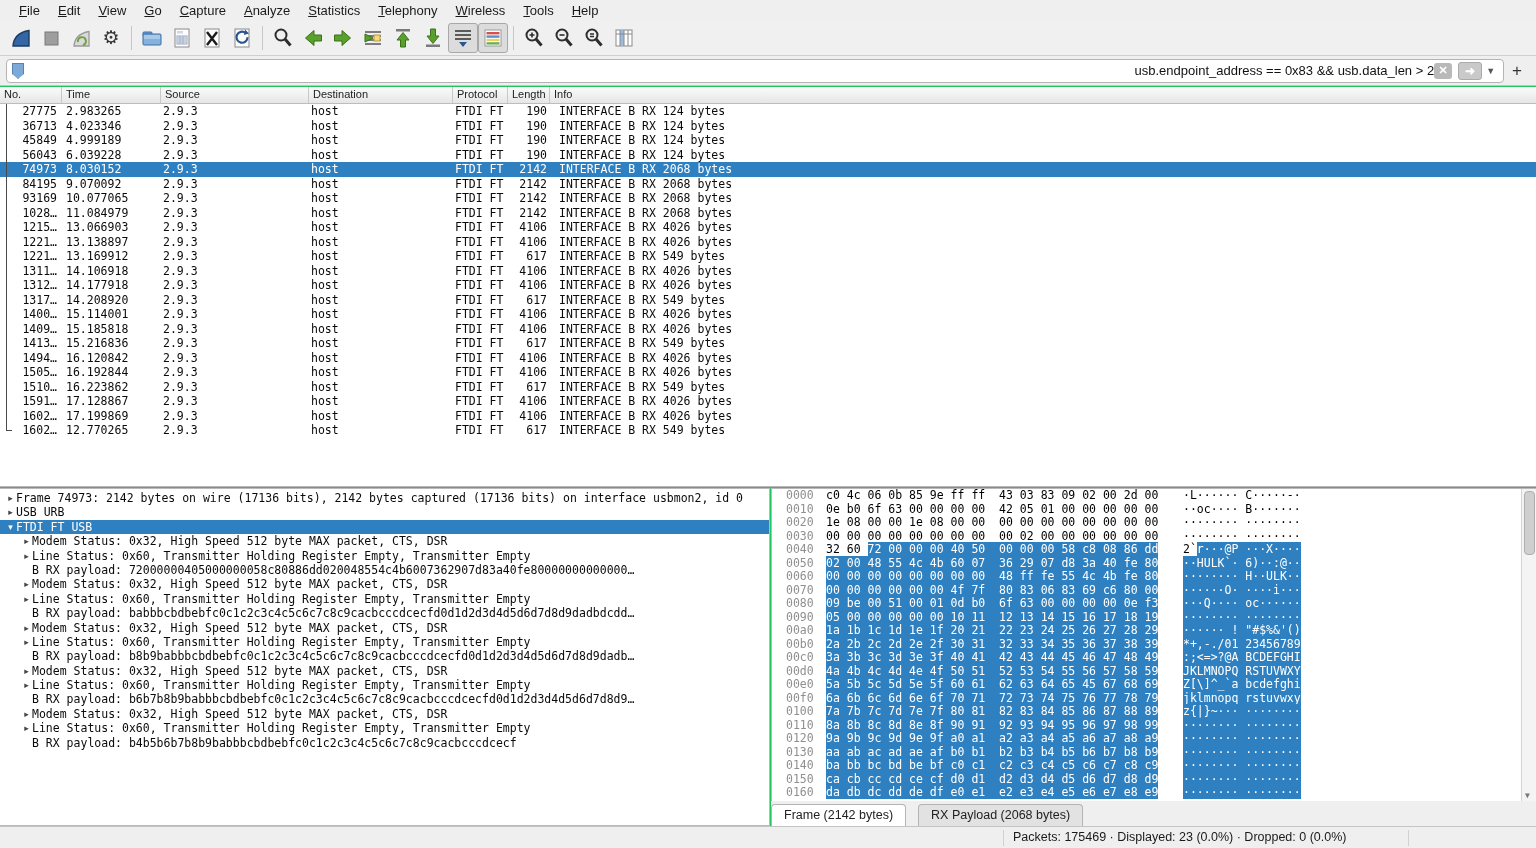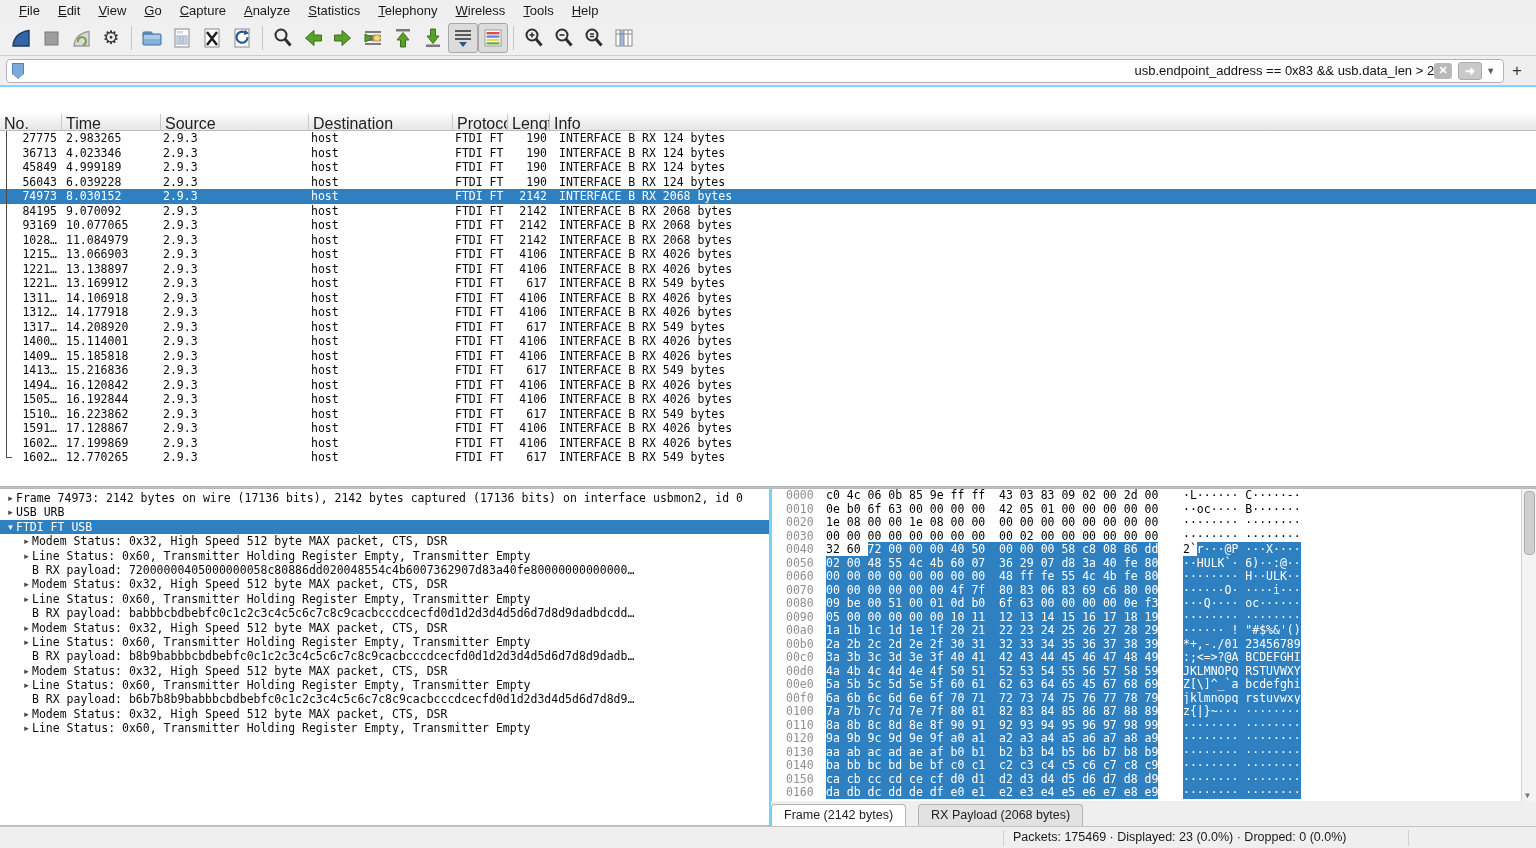--- a/index.html
+++ b/index.html
@@ -1,18 +1,18 @@
 <!DOCTYPE html>
 <html><head>
 <meta charset="utf-8">
 <style>
   * { margin:0; padding:0; box-sizing:border-box; }
   html,body { width:1536px; height:848px; overflow:hidden; background:#efefef;
               font-family:"Liberation Sans", sans-serif; }
-  .window { position:relative; width:1536px; height:848px; background:#7dd3fc;border-radius:14px; }
+  .window { position:relative; width:1536px; height:848px; background:#22c55e;border-radius:14px; }
 
   
   .menubar { display:flex; align-items:center; height:20px; background:#efefef;
              font-size:13px; color:#1a1a1a; padding-left:10px; }
   .menu-item { padding:2px 9px; cursor:default; }
   .menu-item .mn { text-decoration:underline; }
 
   
   .toolbar { display:flex; align-items:center; height:36px; background:#f0f0f0;
              border-bottom:1px solid #cfcfcf; padding-left:6px; }
@@ -34,21 +34,21 @@
              font-size:11px; display:flex; align-items:center; justify-content:center; margin-right:6px; font-weight:bold;}
   .f-apply { width:24px; height:18px; background:#c9c9c9; border:1px solid #ababab; border-radius:3px;
              color:#fff; font-size:12px; display:flex; align-items:center; justify-content:center; margin-right:4px; font-weight:bold;}
   .f-caret { font-size:9px; color:#555; margin-right:8px; }
   .f-add { font-size:17px; color:#333; padding:0 8px; }
 
   
   .packet-list { position:absolute; left:0; top:87px; width:1536px; height:400px;
                  background:#ffffff; border-bottom:1px solid #b9b9b9; }
   .pl-header { display:flex; height:17px; background:linear-gradient(#fbfbfb,#e6e6e6);
-               border-bottom:1px solid #bdbdbd; font-size:16px; color:#222;margin-top:27px; }
+               border-bottom:1px solid #bdbdbd; font-size:11px; color:#222; }
   .pl-h-cell { padding:1px 0 0 4px; border-right:1px solid #c9c9c9; overflow:hidden; white-space:nowrap; }
   .pl-rows { position:relative; font-family:"DejaVu Sans Mono", monospace; font-size:11.5px; color:#0a0a0a; }
   .pl-row { display:flex; height:14.5px; line-height:14.5px; white-space:nowrap; }
   .pl-row.selected { background:#2e80c1; color:#ffffff; }
   .pl-cell { overflow:hidden; white-space:nowrap; }
   .c0 { width:62px; text-align:right; padding-right:5px; }
   .c1 { width:99px; padding-left:4px; }
   .c2 { width:148px; padding-left:2px; }
   .c3 { width:144px; padding-left:2px; }
   .c4 { width:55px; padding-left:2px; }
@@ -547,20 +547,21 @@
       <div class="dt-row" style="padding-left: 21px;">
         <span class="dt-arrow">▸</span>
         <span>Modem Status: 0x32, High Speed 512 byte MAX packet, CTS, DSR</span>
       </div>
       <div class="dt-row" style="padding-left: 21px;">
         <span class="dt-arrow">▸</span>
         <span>Line Status: 0x60, Transmitter Holding Register Empty, Transmitter Empty</span>
       </div>
       <div class="dt-row" style="padding-left: 21px;">
         <span class="dt-arrow"></span>
+        <span>B RX payload: b4b5b6b7b8b9babbbcbdbebfc0c1c2c3c4c5c6c7c8c9cacbcccdcecf</span>
       </div>
     </div>
 
   <div class="hex-pane">
     <div>
         <div class="hx-row"><span class="hx-off">0000</span><span class="hx-hex"><span>c0 4c 06 0b 85 9e ff ff  43 03 83 09 02 00 2d 00</span></span><span class="hx-ascii-col"><span>·L······ C·····-·</span></span></div>
         <div class="hx-row"><span class="hx-off">0010</span><span class="hx-hex"><span>0e b0 6f 63 00 00 00 00  42 05 01 00 00 00 00 00</span></span><span class="hx-ascii-col"><span>··oc···· B·······</span></span></div>
         <div class="hx-row"><span class="hx-off">0020</span><span class="hx-hex"><span>1e 08 00 00 1e 08 00 00  00 00 00 00 00 00 00 00</span></span><span class="hx-ascii-col"><span>········ ········</span></span></div>
         <div class="hx-row"><span class="hx-off">0030</span><span class="hx-hex"><span>00 00 00 00 00 00 00 00  00 02 00 00 00 00 00 00</span></span><span class="hx-ascii-col"><span>········ ········</span></span></div>
         <div class="hx-row"><span class="hx-off">0040</span><span class="hx-hex"><span>32 60 </span><span class="hx-sel">72 00 00 00 40 50  00 00 00 58 c8 08 86 dd</span></span><span class="hx-ascii-col"><span>2`</span><span class="hx-sel">r···@P ···X····</span></span></div>

